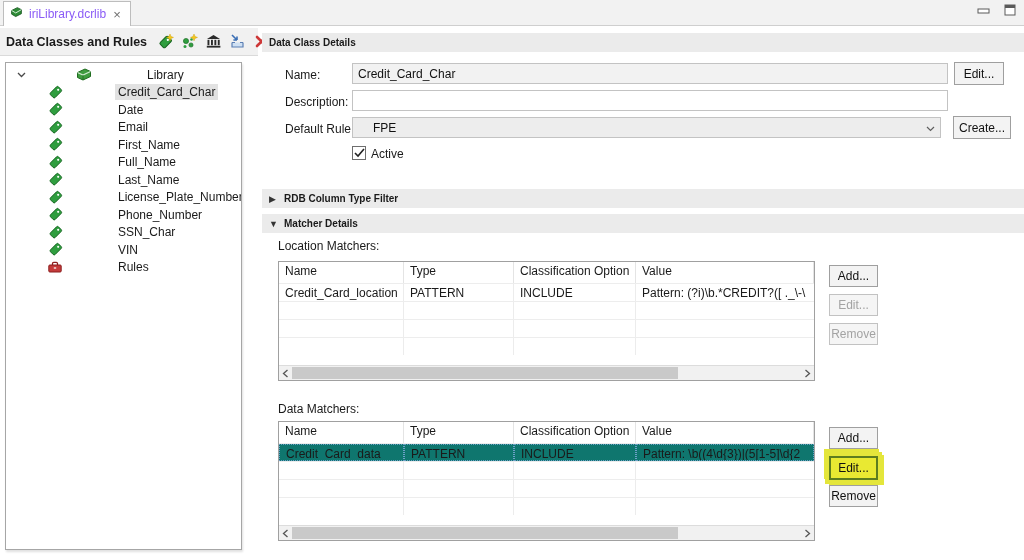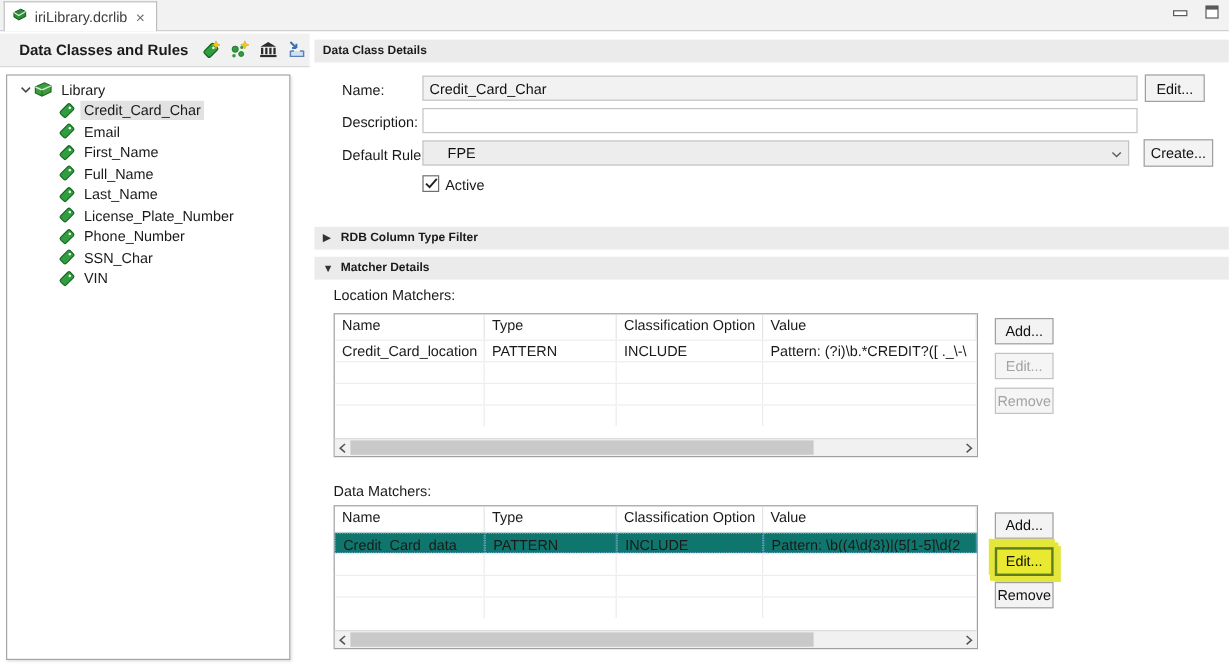--- a/index.html
+++ b/index.html
@@ -3,34 +3,34 @@
 <meta charset="utf-8">
 <style>
   * { margin:0; padding:0; box-sizing:border-box; }
   html,body { width:1024px; height:560px; background:#fff; overflow:hidden;
     font-family:"Liberation Sans","DejaVu Sans",sans-serif; font-size:12px; color:#1a1a1a; }
 
   
   .tabbar { position:absolute; left:0; top:0; width:1024px; height:26px; background:#f2f2f2; border-bottom:1px solid #cfcfcf; }
   .tab { position:absolute; left:3px; top:1px; height:25px; background:#fff; border:1px solid #bdbdbd; border-bottom:none;
     display:flex; align-items:center; padding:0 8px 0 6px; gap:6px; }
-  .tab-title { color:#404040; }
+  .tab-title { color:#8b5cf6; }
   .tab-close { color:#6f6f6f; font-size:13px; padding:0 1px; cursor:default; }
   .win-controls { position:absolute; right:8px; top:4px; display:flex; gap:14px; align-items:center; }
 
   
   .left-header { position:absolute; left:0; top:28px; width:258px; height:28px; background:#f1f1f1;
-    border-bottom:1px solid #dadada; display:flex; align-items:center; padding:0 16px; }
+    border-bottom:1px solid #dadada; display:flex; align-items:center; padding:0 6px; }
   .left-title { font-weight:bold; font-size:12.5px; white-space:nowrap; }
   .left-toolbar { display:flex; gap:7px; margin-left:10px; align-items:center; }
   .tool-icon { width:17px; height:17px; display:inline-flex; align-items:center; justify-content:center; }
 
   .tree-box { position:absolute; left:5px; top:62px; width:237px; height:488px; background:#fff;
     border:1px solid #a6a6a6; box-shadow:1px 2px 2px rgba(0,0,0,.12); padding-top:3px; overflow:hidden; }
-  .tree-row { height:17.5px; display:flex; align-items:center; }
+  .tree-row { height:17.5px; display:flex; align-items:center;gap:48px; }
   .tree-row .expander { width:14px; margin-left:8px; display:inline-flex; justify-content:center; }
   .tree-row .ticon { width:16px; height:16px; margin-right:4px; display:inline-flex; align-items:center; justify-content:center; flex:none; }
   .tree-row.root { padding-left:0; }
   .tree-row.child { padding-left:41px; }
   .tree-label { padding:1px 3px; white-space:nowrap; }
   .tree-row.selected .tree-label { background:#e2e2e2; }
 
   
   .section-bar { position:absolute; left:262px; width:762px; height:19px; background:#ebebeb;
     display:flex; align-items:center; padding-left:7px; gap:6px; }
@@ -165,20 +165,31 @@
     </div>
     <div class="tree-row child">
       <span class="ticon">
         <svg width="15" height="15" viewBox="0 0 16 16">
           <g transform="rotate(45 8 8)">
             <rect x="4.5" y="1.5" width="7" height="12" rx="1.5" fill="#2f9e3f" stroke="#15641f"></rect>
             <circle cx="8" cy="4" r="1.1" fill="#fff"></circle>
           </g>
         </svg>
       </span>
+      <span class="tree-label">Date</span>
+    </div>
+    <div class="tree-row child">
+      <span class="ticon">
+        <svg width="15" height="15" viewBox="0 0 16 16">
+          <g transform="rotate(45 8 8)">
+            <rect x="4.5" y="1.5" width="7" height="12" rx="1.5" fill="#2f9e3f" stroke="#15641f"></rect>
+            <circle cx="8" cy="4" r="1.1" fill="#fff"></circle>
+          </g>
+        </svg>
+      </span>
       <span class="tree-label">Email</span>
     </div>
     <div class="tree-row child">
       <span class="ticon">
         <svg width="15" height="15" viewBox="0 0 16 16">
           <g transform="rotate(45 8 8)">
             <rect x="4.5" y="1.5" width="7" height="12" rx="1.5" fill="#2f9e3f" stroke="#15641f"></rect>
             <circle cx="8" cy="4" r="1.1" fill="#fff"></circle>
           </g>
         </svg>
@@ -243,20 +254,30 @@
     <div class="tree-row child">
       <span class="ticon">
         <svg width="15" height="15" viewBox="0 0 16 16">
           <g transform="rotate(45 8 8)">
             <rect x="4.5" y="1.5" width="7" height="12" rx="1.5" fill="#2f9e3f" stroke="#15641f"></rect>
             <circle cx="8" cy="4" r="1.1" fill="#fff"></circle>
           </g>
         </svg>
       </span>
       <span class="tree-label">VIN</span>
+    </div>
+    <div class="tree-row child">
+      <span class="ticon">
+        <svg width="16" height="16" viewBox="0 0 16 16">
+          <path d="M5.5 6 V4.6 Q5.5 3.4 6.7 3.4 H9.3 Q10.5 3.4 10.5 4.6 V6" fill="none" stroke="#8c1f1f" stroke-width="1.3"></path>
+          <rect x="1.8" y="6" width="12.4" height="7" rx="1" fill="#c43b3b" stroke="#8c1f1f"></rect>
+          <rect x="6.8" y="8" width="2.4" height="2" fill="#e8b6b6"></rect>
+        </svg>
+      </span>
+      <span class="tree-label">Rules</span>
     </div>
   </div>
 
 <div class="section-bar" style="top:33px;">
   <b>Data Class Details</b>
 </div>
 
 <span class="form-label" style="left:285px; top:68px;">Name:</span>
 <div class="field gray" style="left:352px; top:63px; width:596px; height:21px;">
   <span>Credit_Card_Char</span>

